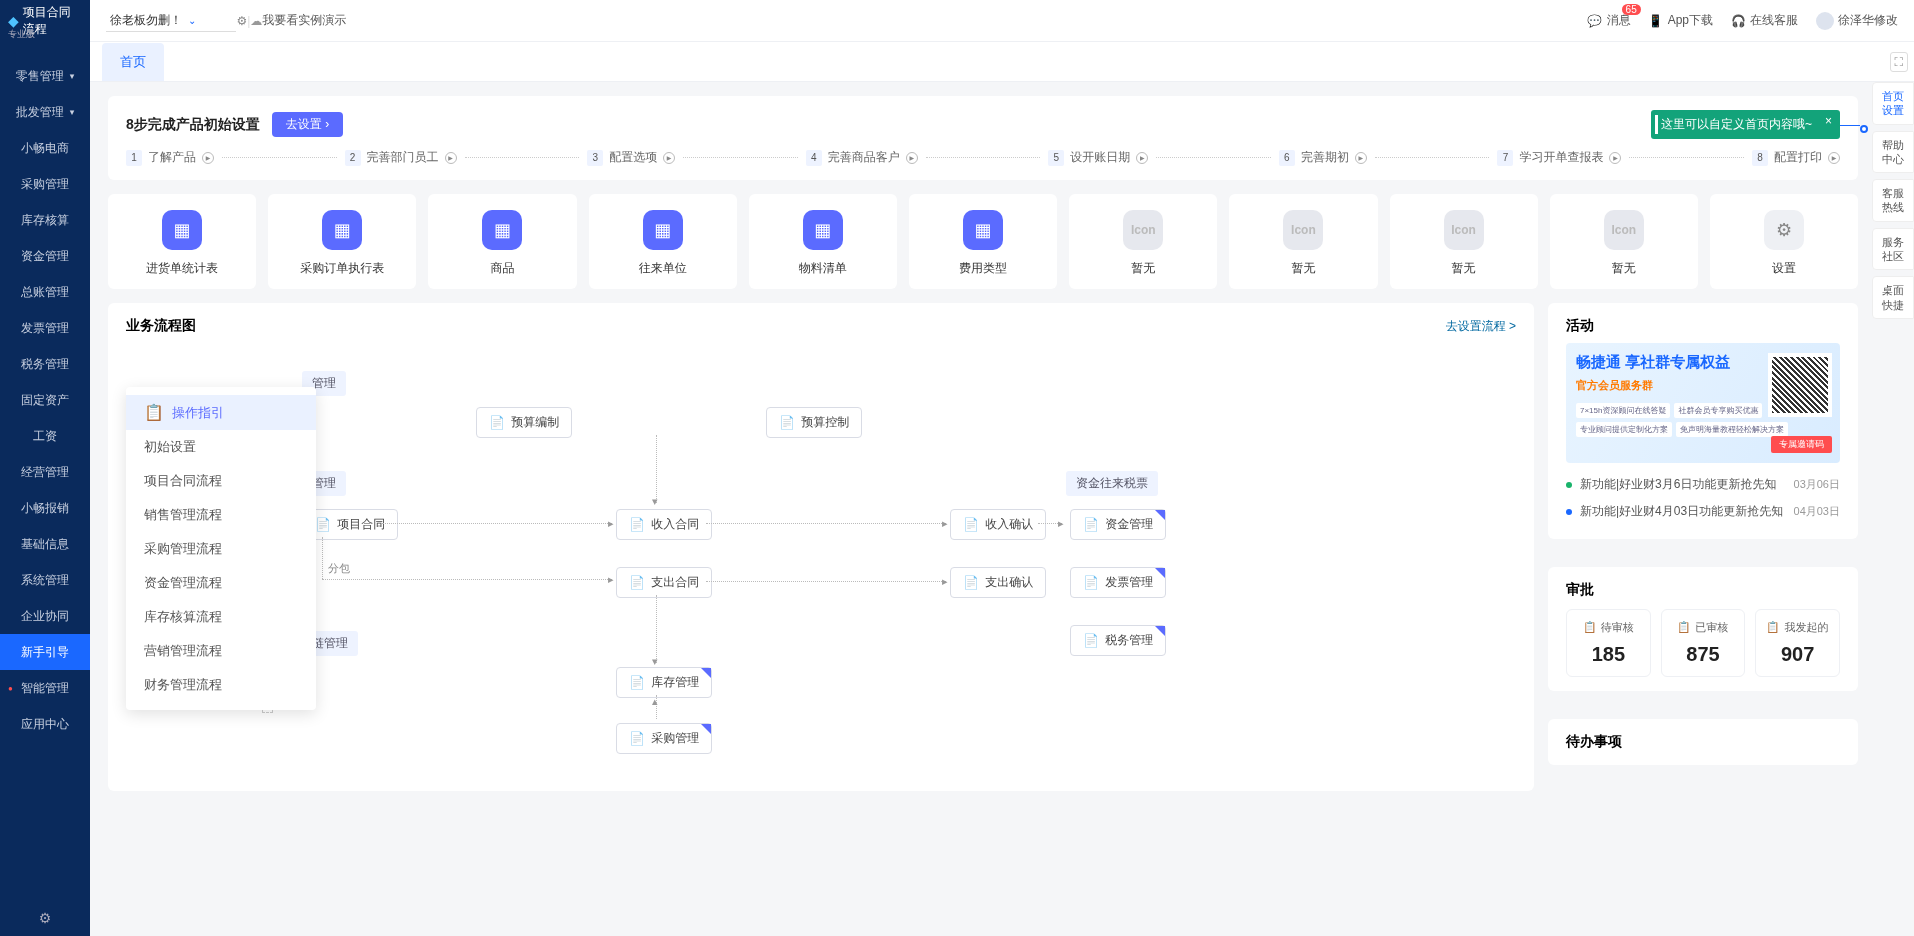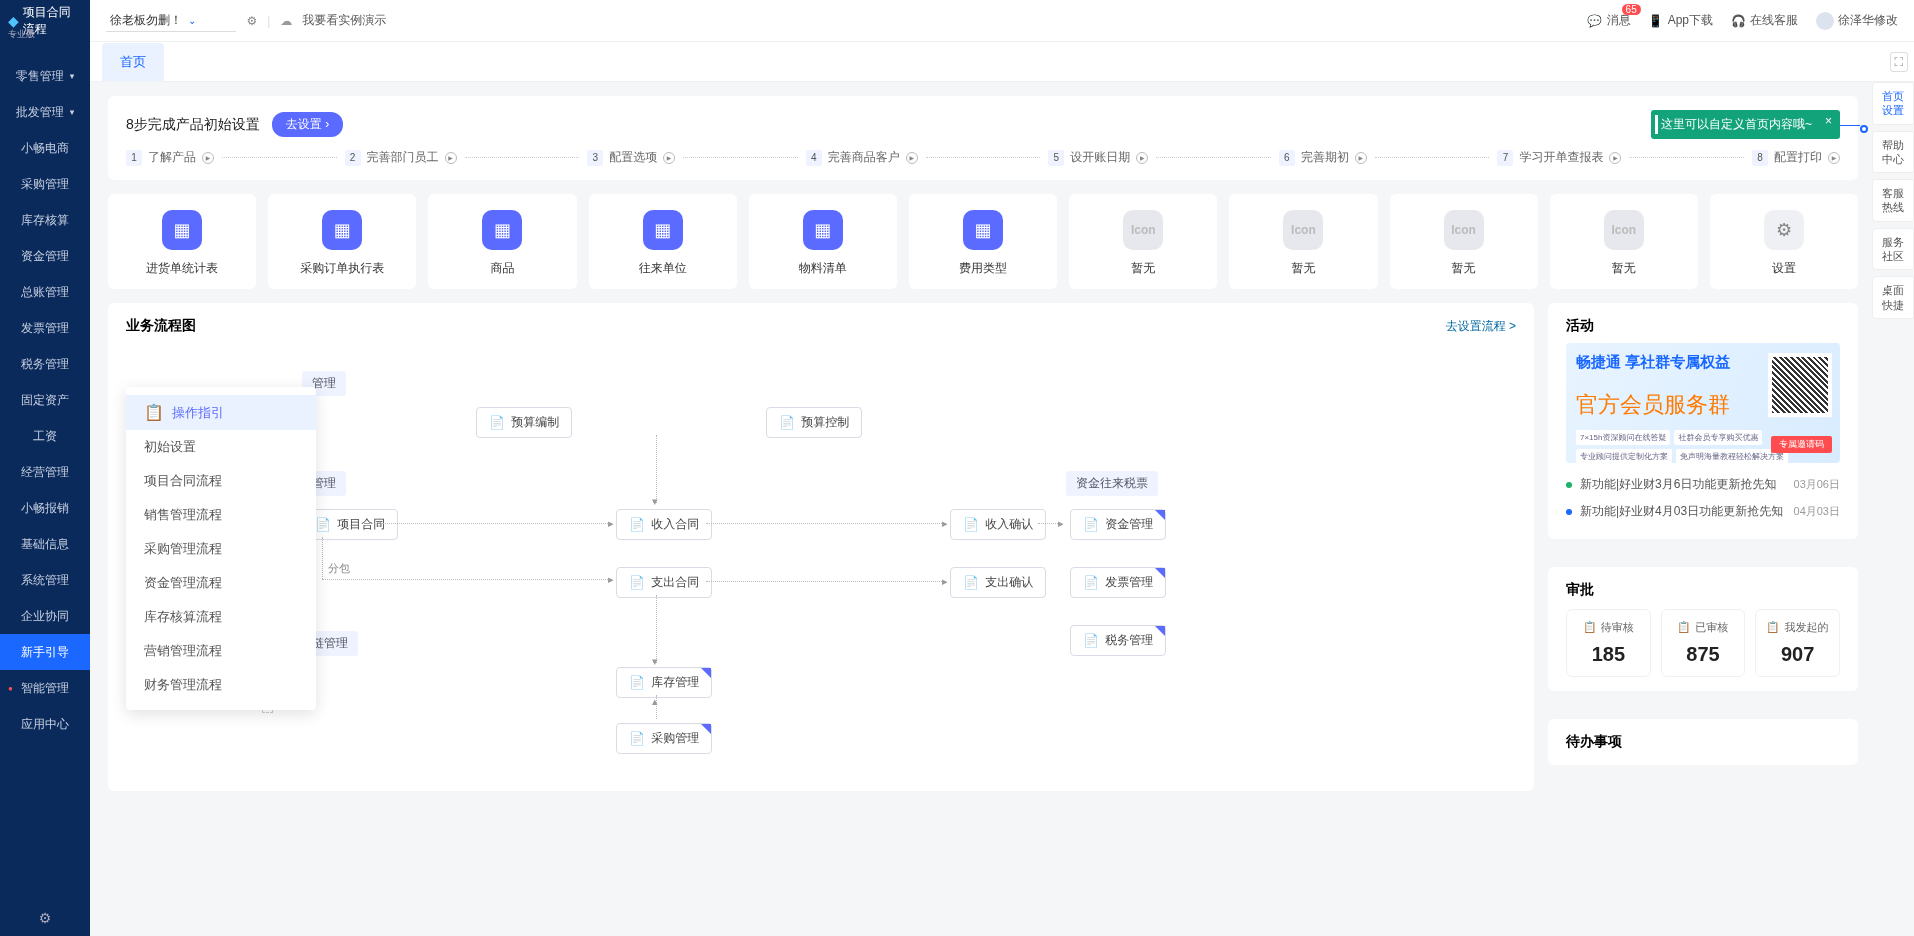--- a/index.html
+++ b/index.html
@@ -7,38 +7,38 @@
 .sidebar{position:fixed;left:0;top:0;width:90px;height:100vh;background:#0a2a5c;color:#fff;z-index:100}
 .logo{height:42px;display:flex;align-items:center;padding:0 8px;font-size:12px;gap:4px}
 .logo-sub{position:absolute;top:28px;left:8px;font-size:9px;color:#aab}
 .side-menu{margin-top:16px}
 .side-item{height:36px;display:flex;align-items:center;justify-content:center;font-size:12px;color:#c8d0e0;cursor:pointer;position:relative;gap:4px}
 .side-item.has-arrow::after{content:"▾";font-size:9px;margin-left:2px}
 .side-item.active{background:#1a68ff;color:#fff}
 .side-item.smart::before{content:"●";color:#ff4d4f;font-size:8px;position:absolute;left:8px}
 .side-gear{position:absolute;bottom:10px;width:100%;text-align:center;font-size:14px;color:#aab}
 .topbar{position:fixed;left:90px;right:0;top:0;height:42px;background:#fff;display:flex;align-items:center;padding:0 16px;z-index:90;border-bottom:1px solid #eef0f4}
-.acct{display:flex;align-items:center;gap:10px;color:#555;font-size:12px}
+.acct{display:flex;align-items:center;color:#555;font-size:12px}
 .acct-sel{color:#333;display:flex;align-items:center;gap:6px;border-bottom:1px solid #ddd;padding:2px 40px 2px 4px}
 .acct-chev{color:#1a68ff;font-size:10px}
 .topbar-right{margin-left:auto;display:flex;align-items:center;gap:18px;font-size:12px;color:#555}
 .tb-item{display:flex;align-items:center;gap:4px;position:relative;cursor:pointer}
 .badge{position:absolute;top:-8px;right:-10px;background:#ff4d4f;color:#fff;border-radius:8px;padding:0 4px;font-size:10px}
 .tabbar{position:fixed;left:90px;right:0;top:42px;height:40px;background:#fff;display:flex;align-items:flex-end;padding:0 12px;z-index:89;border-bottom:1px solid #eef0f4}
 .tab{padding:10px 18px;font-size:13px;color:#333;cursor:pointer}
 .tab.active{background:#eaf1ff;color:#1a68ff;border-radius:4px 4px 0 0}
 .expand-ic{position:absolute;right:6px;top:50%;transform:translateY(-50%);font-size:12px;color:#888;border:1px solid #ddd;padding:2px 4px;border-radius:3px}
 .main{margin-left:90px;margin-top:82px;padding:14px 56px 14px 18px;height:calc(100vh - 82px);overflow:auto}
 .right-rail{position:fixed;right:0;top:82px;width:42px;display:flex;flex-direction:column;z-index:88}
 .rail-item{writing-mode:horizontal-tb;font-size:11px;color:#555;background:#fff;border:1px solid #eee;border-radius:4px 0 0 4px;padding:6px 4px;margin-bottom:6px;text-align:center;line-height:1.3;cursor:pointer}
 .rail-item.first{color:#1a68ff}
 .card{background:#fff;border-radius:6px;padding:14px 18px;margin-bottom:14px}
 .setup-head{display:flex;align-items:center;gap:12px;margin-bottom:10px}
-.setup-title{font-size:14px;font-weight:400;color:#222}
-.go-btn{background:#5b6bff;color:#fff;border:none;border-radius:12px;padding:4px 14px;font-size:12px;cursor:pointer}
+.setup-title{font-size:14px;font-weight:700;color:#222}
+.go-btn{background:#5b6bff;color:#fff;border:none;border-radius:4px;padding:4px 14px;font-size:12px;cursor:pointer}
 .tip-bar{margin-left:auto;background:#13a37a;color:#fff;font-size:12px;padding:6px 28px 6px 10px;border-radius:3px;position:relative}
 .tip-bar::before{content:"";position:absolute;left:4px;top:5px;bottom:5px;width:3px;background:#fff}
 .tip-close{position:absolute;right:8px;top:4px;cursor:pointer}
 .tip-dot{position:absolute;right:-28px;top:50%;width:8px;height:8px;border:2px solid #1a68ff;border-radius:50%;background:#fff}
 .tip-line{position:absolute;right:-20px;top:50%;width:20px;height:1px;background:#1a68ff}
 .steps{display:flex;align-items:center;justify-content:space-between;font-size:12px;color:#666}
 .step{display:flex;align-items:center;gap:6px;white-space:nowrap}
 .step-num{background:#eef3ff;color:#555;width:16px;height:16px;display:inline-flex;align-items:center;justify-content:center;font-size:10px;border-radius:2px}
 .step-play{width:12px;height:12px;border:1px solid #bbb;border-radius:50%;display:inline-flex;align-items:center;justify-content:center;font-size:6px;color:#888}
 .step-sep{flex:1;border-top:1px dotted #ccc;margin:0 8px;min-width:20px}
@@ -59,21 +59,21 @@
 .fnode{position:absolute;background:#fff;border:1px solid #d9dce5;border-radius:4px;padding:6px 12px;font-size:12px;color:#444;display:flex;align-items:center;gap:6px;cursor:pointer}
 .fnode-ic{color:#5b6bff;font-size:13px}
 .fnode.mark::after{content:"";position:absolute;top:0;right:0;border:5px solid transparent;border-top-color:#5b6bff;border-right-color:#5b6bff}
 .guide-pop{position:absolute;left:0;top:40px;width:190px;background:#fff;box-shadow:0 4px 16px rgba(0,0,0,.12);border-radius:4px;padding:8px 0;z-index:200}
 .guide-item{padding:8px 18px;font-size:13px;color:#555;cursor:pointer;display:flex;align-items:center;gap:8px}
 .guide-item.active{background:#eaf1ff;color:#5b6bff}
 .guide-ic{font-size:16px}
 .side-col{width:310px;display:flex;flex-direction:column;gap:14px}
 .act-img{height:120px;background:linear-gradient(120deg,#e8f4ff,#d9ecff);border-radius:4px;padding:10px;position:relative;overflow:hidden}
 .act-img-txt1{color:#1a68ff;font-size:15px;font-weight:700}
-.act-img-txt2{color:#ff7a00;font-size:22px;font-weight:400;margin-top:18px}
+.act-img-txt2{color:#ff7a00;font-size:11px;font-weight:700;margin-top:6px}
 .act-img-chips{display:flex;flex-wrap:wrap;gap:4px;margin-top:10px}
 .act-chip{font-size:8px;color:#668;background:#fff;border-radius:2px;padding:2px 4px}
 .act-qr{position:absolute;right:8px;top:10px;width:64px;height:64px;background:repeating-linear-gradient(45deg,#333 0 2px,#fff 2px 4px);border:4px solid #fff}
 .act-qr-lab{position:absolute;right:8px;bottom:10px;font-size:9px;background:#ff4d4f;color:#fff;padding:2px 8px;border-radius:2px}
 .news{margin-top:8px;font-size:12px}
 .news-row{display:flex;align-items:center;gap:8px;padding:5px 0;color:#555}
 .news-dot{width:6px;height:6px;border-radius:50%}
 .news-date{margin-left:auto;color:#999;font-size:11px}
 .appr-row{display:flex;gap:10px;margin-top:10px}
 .appr-card{flex:1;border:1px solid #eef0f4;border-radius:6px;padding:10px 8px;text-align:center}

